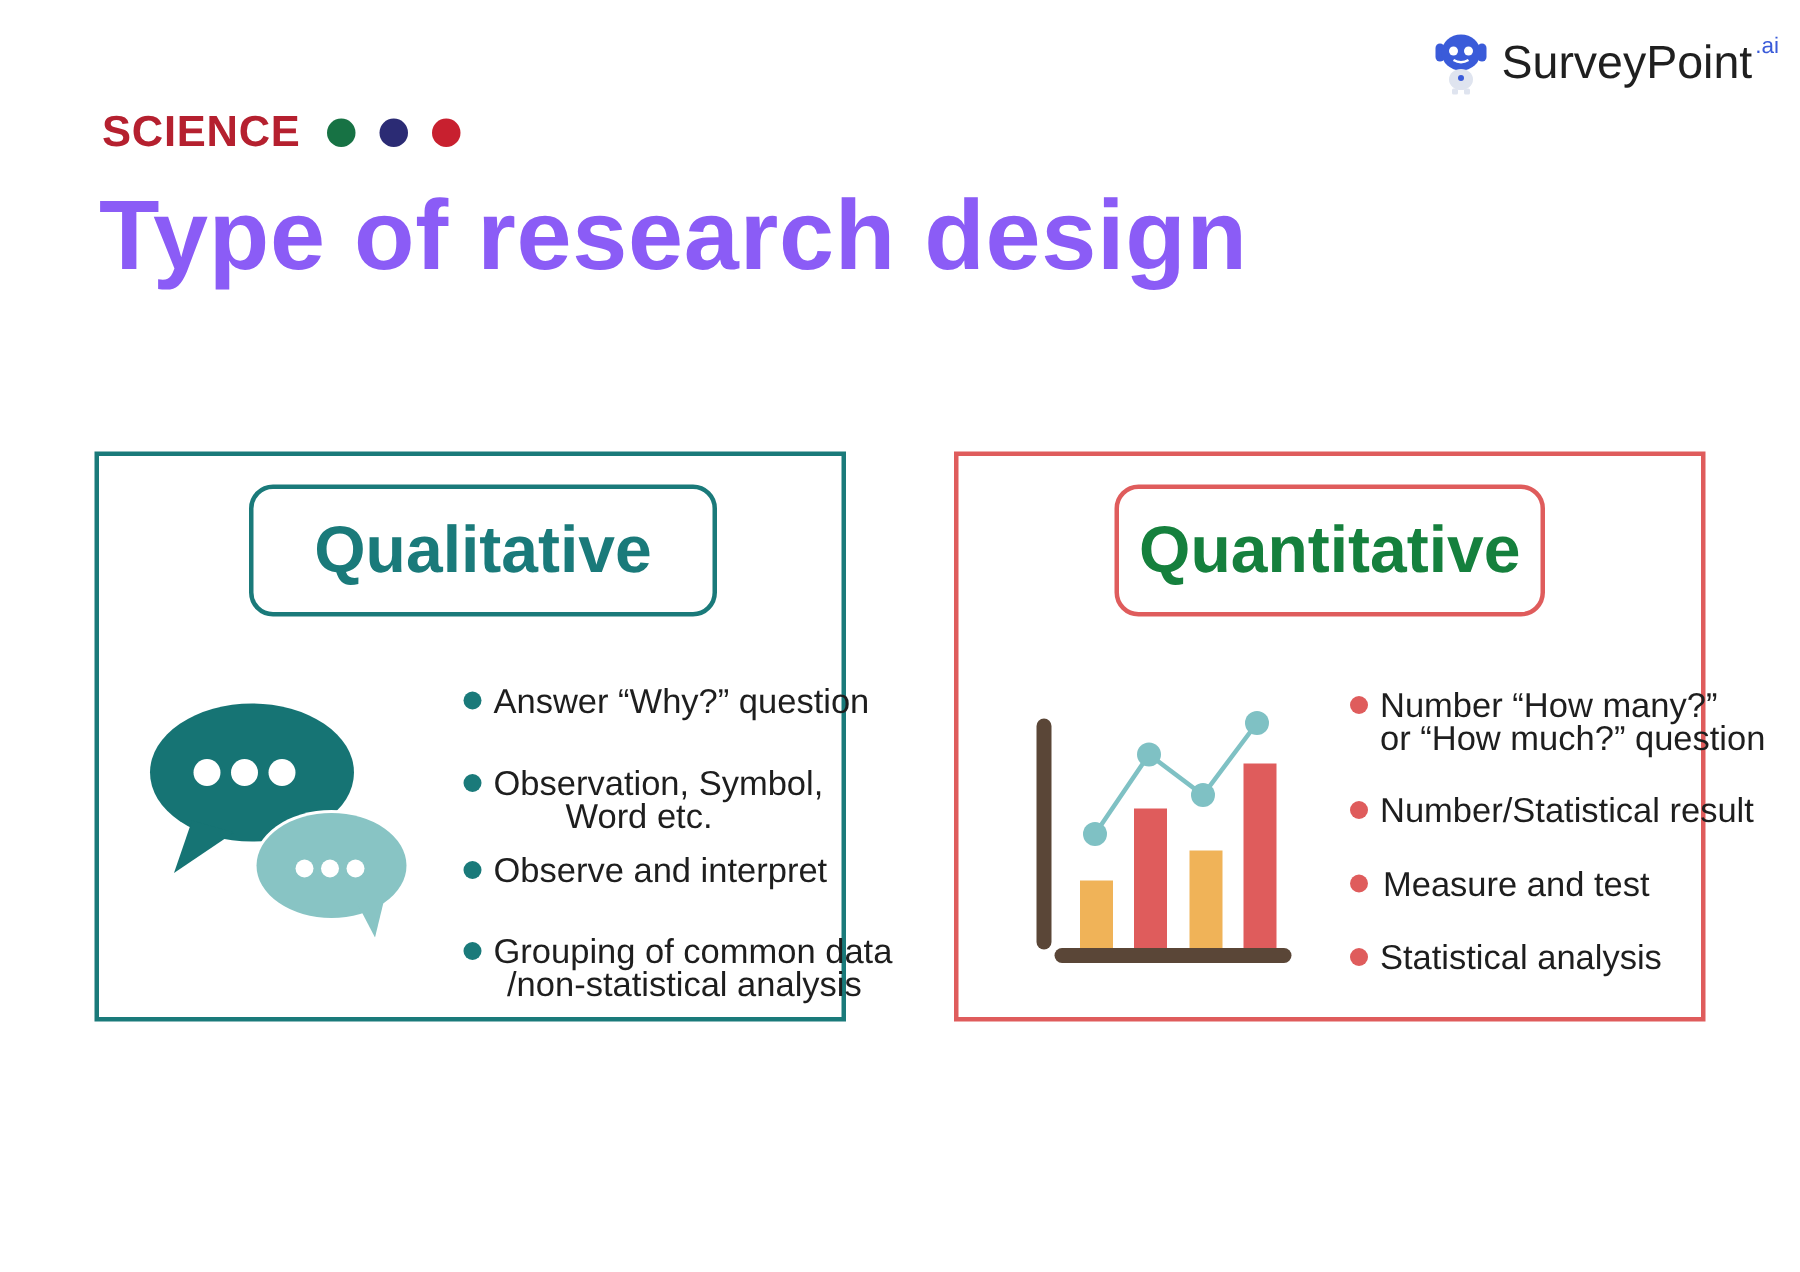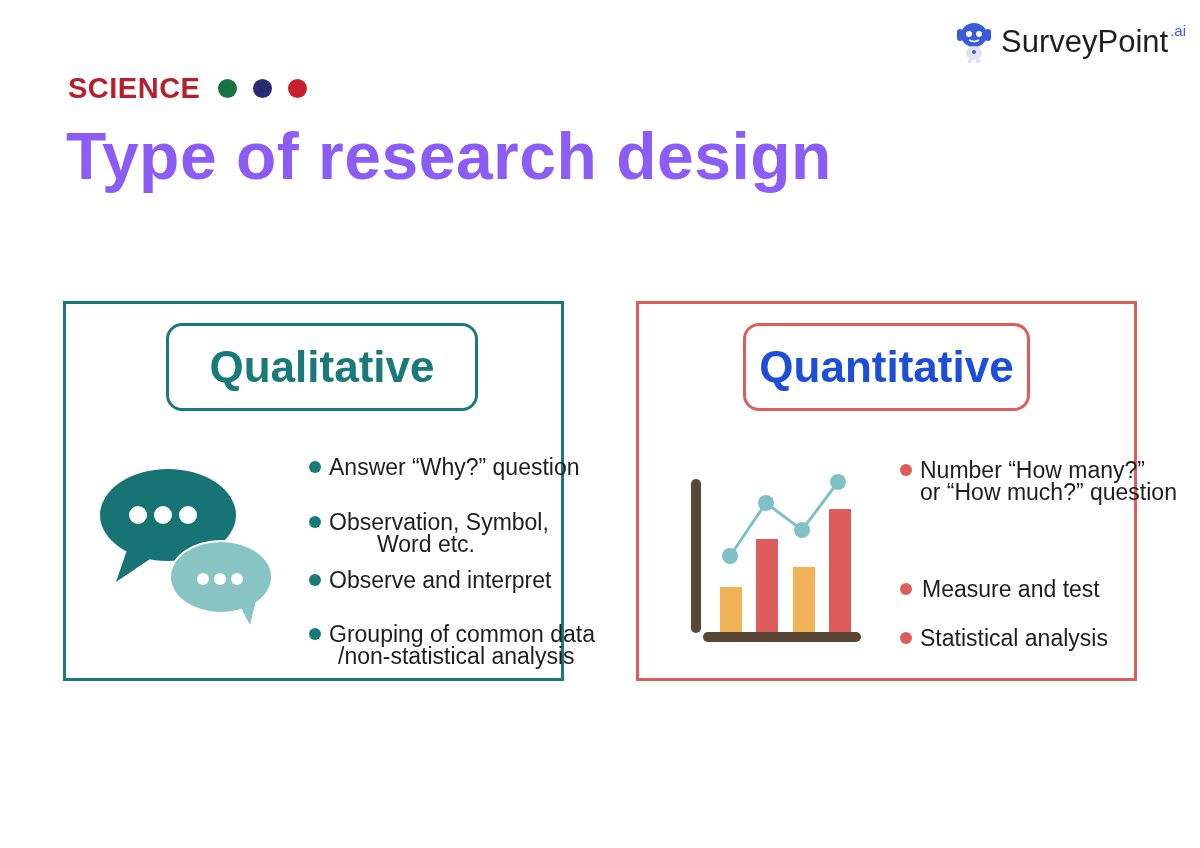--- a/index.html
+++ b/index.html
@@ -14,21 +14,21 @@
   .dot { width:19px; height:19px; border-radius:50%; margin-left:16px; }
   .dot.first { margin-left:18px; }
   .title { position:absolute; left:66px; top:118px; font-size:66px; font-weight:bold; color:#8b5cf6; letter-spacing:0.5px; }
 
   .panel { position:absolute; top:301px; height:380px; box-sizing:border-box; border:3px solid; }
   .panel.qual { left:63px; width:501px; border-color:#1a7a7a; }
   .panel.quant { left:636px; width:501px; border-color:#df5c5c; }
   .header-box { position:absolute; top:19px; height:88px; box-sizing:border-box; border:3px solid; border-radius:16px;
                 display:flex; align-items:center; justify-content:center; font-weight:bold; font-size:44px; }
   .qual .header-box { left:100px; width:312px; border-color:#1a7a7a; color:#1a7a7a; }
-  .quant .header-box { left:104px; width:287px; border-color:#df5c5c; color:#1d4ed8; }
+  .quant .header-box { left:104px; width:287px; border-color:#df5c5c; color:#15803d; }
 
   .bullets { position:absolute; list-style:none; margin:0; padding:0; font-size:23px; color:#1e1e1e; }
   .bullets li { position:absolute; left:0; white-space:nowrap; line-height:22px; }
   .bullets .b { position:absolute; left:0; top:5px; width:12px; height:12px; border-radius:50%; }
   .bullets .t { display:block; padding-left:20px; }
   .bullets .t2 { display:block; }
   .qual .bullets { left:243px; top:152px; width:260px; height:220px; }
   .quant .bullets { left:261px; top:155px; width:230px; height:220px; }
   .qual .b { background:#1a7a7a; }
   .quant .b { background:#df5c5c; }
@@ -120,20 +120,24 @@
     <circle cx="118" cy="58" r="8" fill="#7fc1c4"></circle>
     <circle cx="154" cy="10" r="8" fill="#7fc1c4"></circle>
   </svg>
 
   <ul class="bullets">
     <li style="top:0px">
       <span class="b"></span>
       <span class="t">Number “How many?”</span>
       <span class="t2" style="padding-left:20px">or “How much?” question</span>
     </li>
+    <li style="top:70px">
+      <span class="b"></span>
+      <span class="t">Number/Statistical result</span>
+    </li>
     <li style="top:119px">
       <span class="b"></span>
       <span class="t" style="padding-left:22px">Measure and test</span>
     </li>
     <li style="top:168px">
       <span class="b"></span>
       <span class="t">Statistical analysis</span>
     </li>
   </ul>
 </div>

